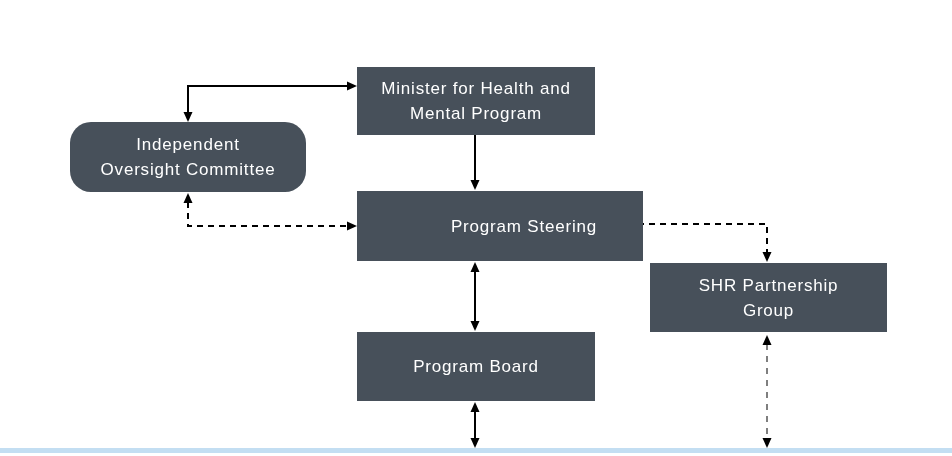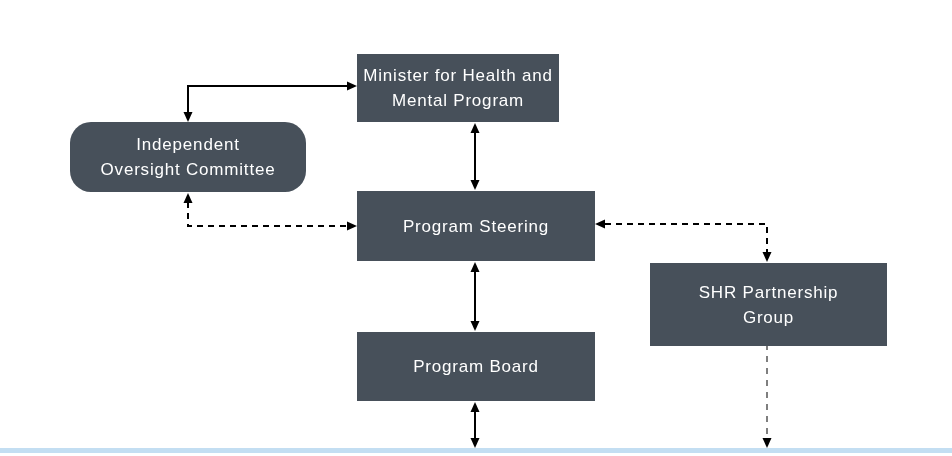--- a/index.html
+++ b/index.html
@@ -45,24 +45,24 @@
     display: flex;
     flex-direction: column;
     align-items: center;
     justify-content: center;
     text-align: center;
     font-size: 17px;
     letter-spacing: 0.8px;
     line-height: 25px;
   }
   .node span { display: block; }
-  .node-minister    { left: 357px; top:  54px; width: 202px; height: 68px; }
+  .node-minister    { left: 357px; top:  67px; width: 238px; height: 68px; }
   .node-oversight   { left:  70px; top: 122px; width: 236px; height: 70px; border-radius: 21px; }
-  .node-steering    { left: 357px; top: 191px; width: 238px; height: 70px; }
-  .node-partnership { left: 650px; top: 263px; width: 237px; height: 83px; }
+  .node-steering    { left: 357px; top: 191px; width: 238px; height: 70px; padding-left: 48px; }
+  .node-partnership { left: 650px; top: 263px; width: 237px; height: 69px; }
   .node-board       { left: 357px; top: 332px; width: 238px; height: 69px; text-align: center; }
   .baseline {
     position: absolute;
     left: 0;
     top: 448px;
     width: 952px;
     height: 5px;
     background: var(--baseline, #c3def2);
   }
 </style>

